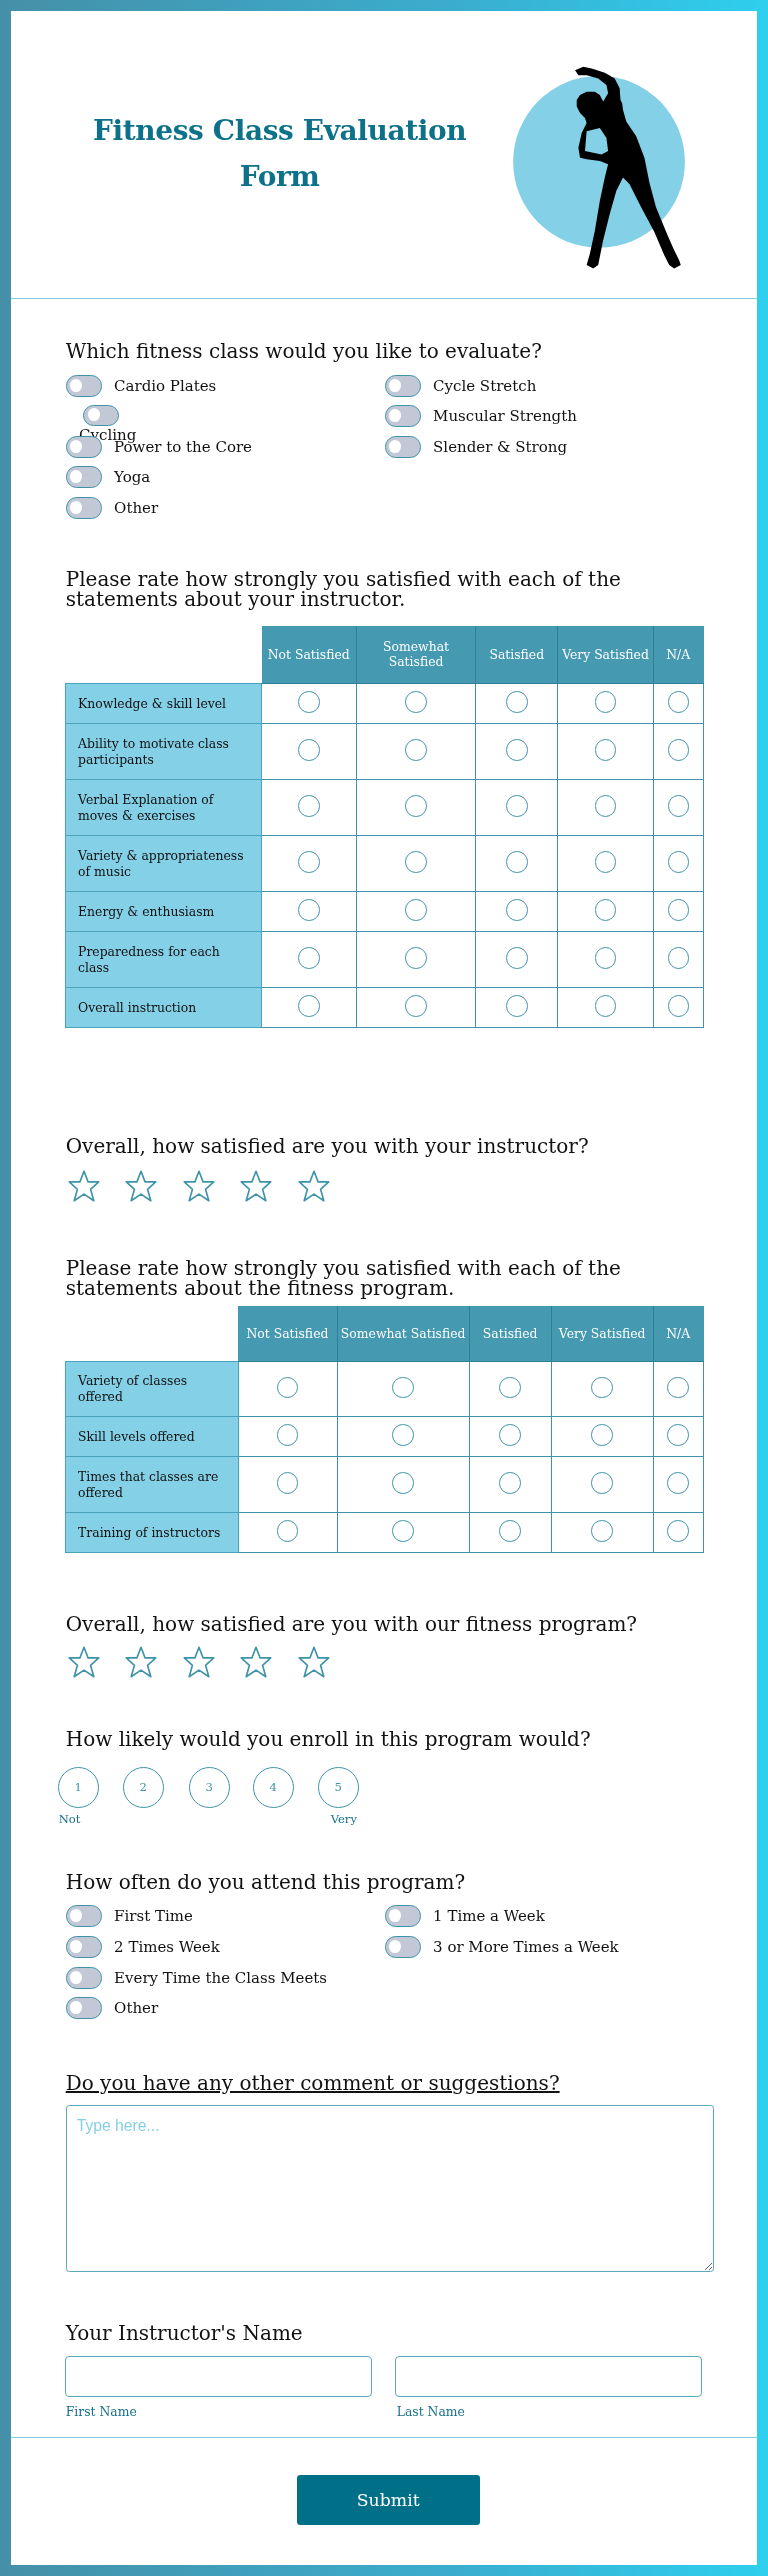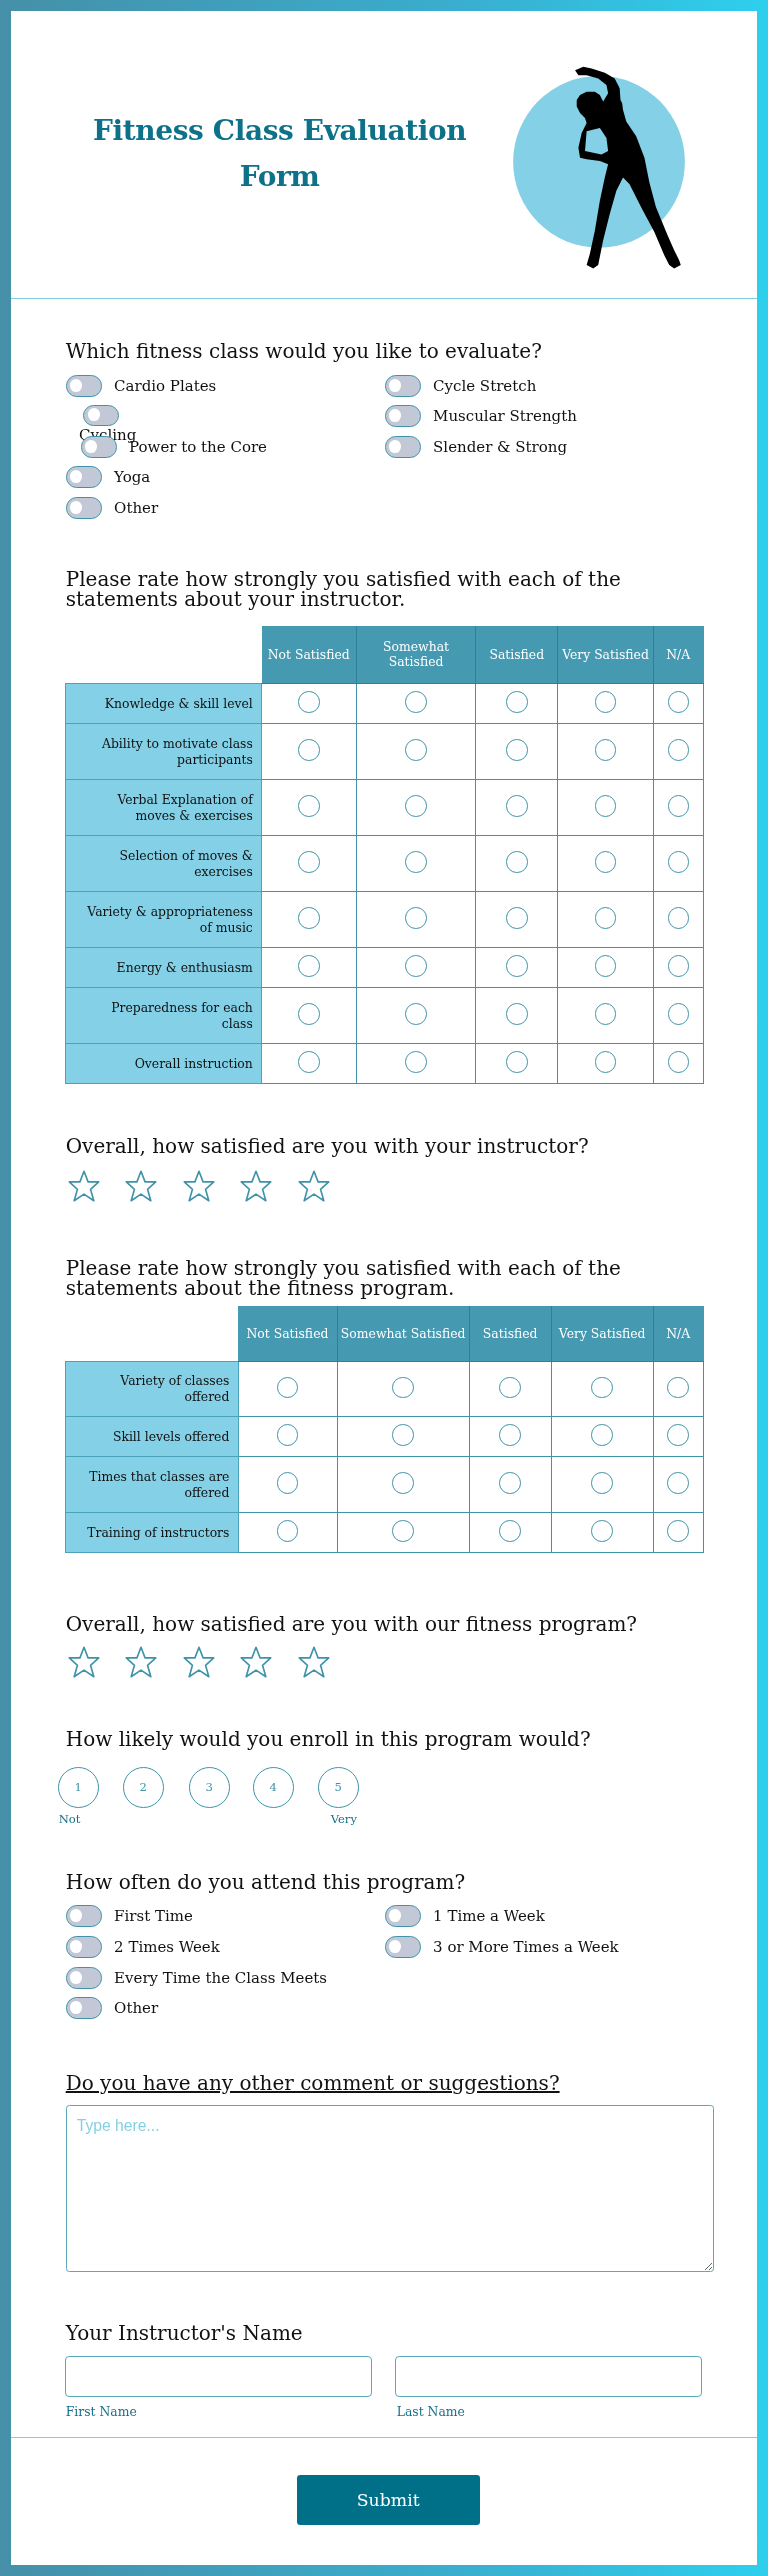--- a/index.html
+++ b/index.html
@@ -43,21 +43,21 @@
   .matrix { position: absolute; border-collapse: collapse; }
   .matrix th {
     background: #4599b1; color: #fff; font-weight: normal; font-size: 12.4px;
     line-height: 15.7px; text-align: center; border-right: 0.8px solid #2f7f96;
     border-bottom: 1.7px solid #2f7f96;
   }
   .matrix th.blank { background: transparent; border: none; }
   .matrix th.last { border-right: 0.8px solid #4599b1; }
   .matrix td { border: 0.8px solid #3f93a8; text-align: center; vertical-align: middle; background: #fff; }
   .matrix td.rowlabel {
-    background: #84d0e6; text-align: right; padding-left: 12.4px; padding-right: 8.3px;
+    background: #84d0e6; text-align: left; padding-left: 12.4px; padding-right: 8.3px;
     font-size: 12.4px; line-height: 15.7px; color: #111; border-color: #4aa2bb; border-width: 1.7px 0.8px 1.7px 0.8px;
   }
   .mradio {
     display: inline-block; width: 21.5px; height: 21.5px; border-radius: 50%;
     border: 1.2px solid #3f93a8; background: #fff;
   }
 
   
   .stars { position: absolute; left: 55px; display: flex; gap: 21.5px; }
   .star { width: 36px; height: 36px; display: block; }
@@ -107,21 +107,21 @@
 
   <div class="q" style="top:330px;">Which fitness class would you like to evaluate?</div>
   <div class="opt" style="left:55px; top:364px;">
       <span class="toggle"></span>
       <span class="opt-label">Cardio Plates</span>
     </div>
   <div class="opt" style="left:56px; top:394px;flex-direction:column;">
       <span class="toggle"></span>
       <span class="opt-label">Cycling</span>
     </div>
-  <div class="opt" style="left:70px; top:425px;">
+  <div class="opt" style="left:55px; top:425px;">
       <span class="toggle"></span>
       <span class="opt-label">Power to the Core</span>
     </div>
   <div class="opt" style="left:55px; top:455px;">
       <span class="toggle"></span>
       <span class="opt-label">Yoga</span>
     </div>
   <div class="opt" style="left:55px; top:486px;">
       <span class="toggle"></span>
       <span class="opt-label">Other</span>
@@ -169,28 +169,20 @@
     <tr style="height:56px">
           <td class="rowlabel">Ability to motivate class participants</td>
           <td><span class="mradio"></span></td>
           <td><span class="mradio"></span></td>
           <td><span class="mradio"></span></td>
           <td><span class="mradio"></span></td>
           <td><span class="mradio"></span></td>
         </tr>
     <tr style="height:56px">
           <td class="rowlabel">Verbal Explanation of moves &amp; exercises</td>
-          <td><span class="mradio"></span></td>
-          <td><span class="mradio"></span></td>
-          <td><span class="mradio"></span></td>
-          <td><span class="mradio"></span></td>
-          <td><span class="mradio"></span></td>
-        </tr>
-    <tr style="height:56px">
-          <td class="rowlabel">Selection of moves &amp; exercises</td>
           <td><span class="mradio"></span></td>
           <td><span class="mradio"></span></td>
           <td><span class="mradio"></span></td>
           <td><span class="mradio"></span></td>
           <td><span class="mradio"></span></td>
         </tr>
     <tr style="height:56px">
           <td class="rowlabel">Variety &amp; appropriateness of music</td>
           <td><span class="mradio"></span></td>
           <td><span class="mradio"></span></td>

